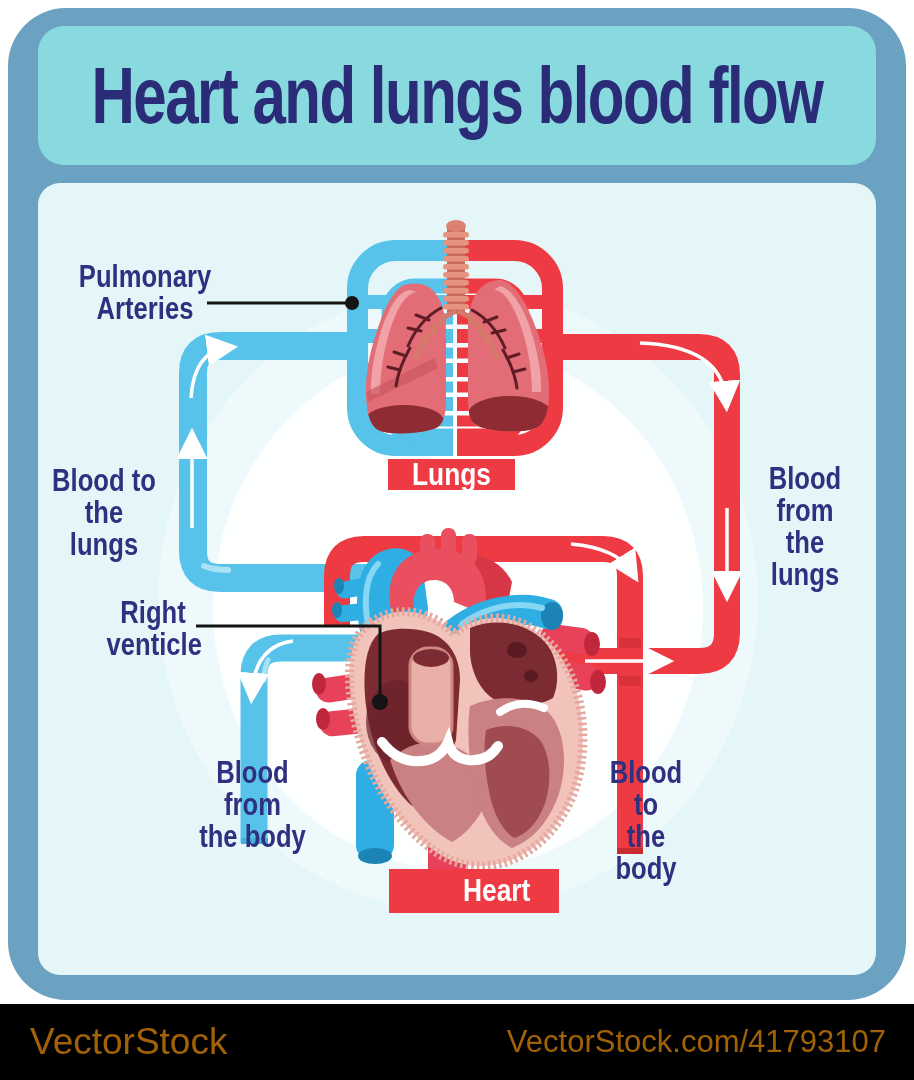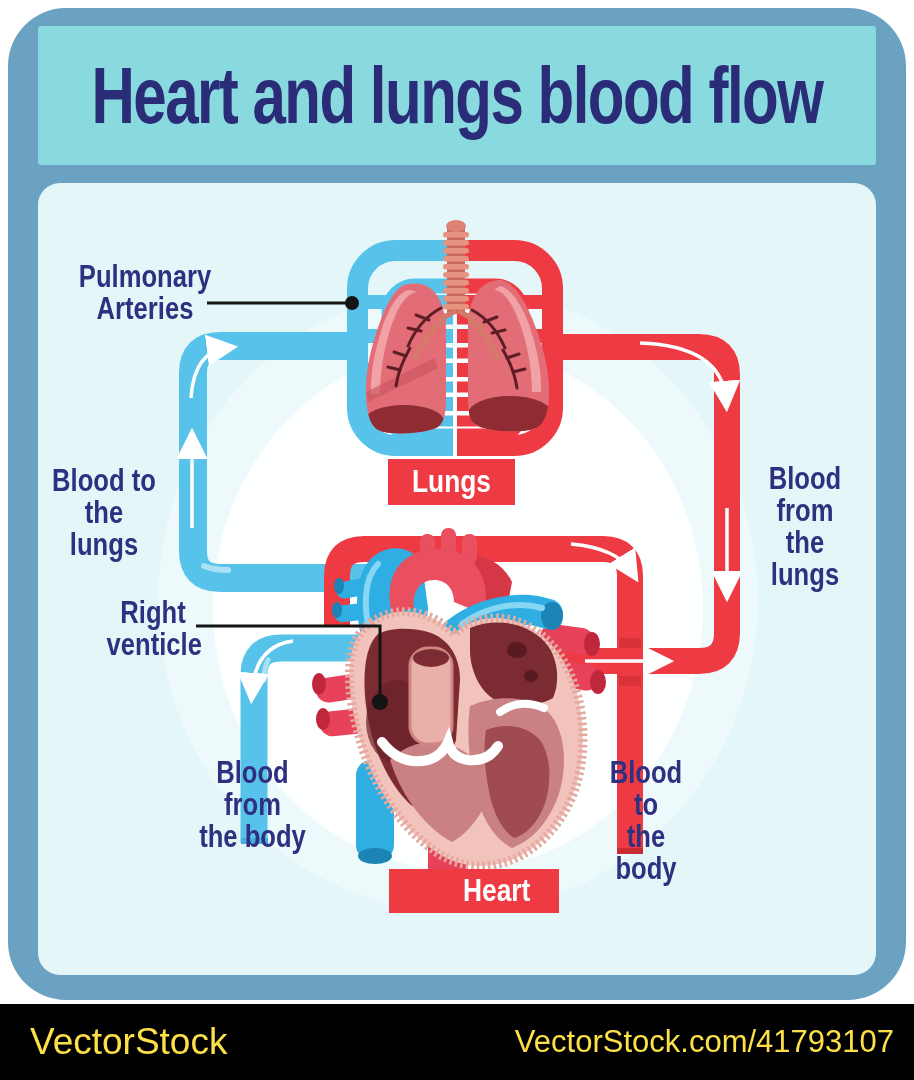--- a/index.html
+++ b/index.html
@@ -1,33 +1,33 @@
 <!DOCTYPE html>
 <html><head>
 <meta charset="utf-8">
 <style>
   html,body{margin:0;padding:0;background:#fff;}
   #stage{position:relative;width:914px;height:1080px;background:#ffffff;overflow:hidden;
          font-family:"Liberation Sans",sans-serif;}
   .frame{position:absolute;left:8px;top:8px;width:898px;height:992px;background:#6BA2C2;border-radius:58px;}
-  .header-band{position:absolute;left:38px;top:26px;width:838px;height:139px;background:#89DADF;border-radius:3px;
+  .header-band{position:absolute;left:38px;top:26px;width:838px;height:139px;background:#89DADF;border-radius:26px;
                display:flex;align-items:center;justify-content:center;}
   .title{font-size:79px;font-weight:bold;color:#2B2C78;white-space:nowrap;letter-spacing:-2px;
          transform:scaleX(0.76);transform-origin:center;margin:0;}
   .content{position:absolute;left:38px;top:183px;width:838px;height:792px;background:#E4F6F8;border-radius:22px;}
   svg.diagram{position:absolute;left:0;top:0;width:914px;height:1080px;}
   .lbl{position:absolute;color:#2F3080;font-weight:bold;font-size:32px;line-height:1.0;text-align:center;
        transform:scaleX(0.8);transform-origin:center;}
   .badge{position:absolute;background:#EE3B43;color:#fff;display:flex;align-items:center;justify-content:center;
          font-weight:bold;font-size:31px;}
   .badge span{transform:scaleX(0.85);transform-origin:center;}
   .wm-bar{position:absolute;left:0;top:1004px;width:914px;height:76px;background:#000;display:flex;
-          align-items:center;justify-content:space-between;color:#fde047;}
+          align-items:center;justify-content:space-between;color:#a16207;}
   .wm-brand{font-size:37px;margin-left:30px;letter-spacing:0px;}
-  .wm-url{font-size:31px;margin-right:20px;}
+  .wm-url{font-size:31px;margin-right:28px;}
 </style>
 </head>
 <body>
 
 <div id="stage">
 
   <div class="frame"></div>
 
   <div class="header-band">
     <h1 class="title">Heart and lungs blood flow</h1>
@@ -288,21 +288,21 @@
   <div class="lbl" style="left:583px;top:756px;width:126px;">
     <div>Blood to</div>
     <div>the body</div>
   </div>
 
   <div class="lbl" style="left:737px;top:462px;width:136px;">
     <div>Blood from</div>
     <div>the lungs</div>
   </div>
 
-  <div class="badge" style="left:388px;top:459px;width:127px;height:46px;">
+  <div class="badge" style="left:388px;top:459px;width:127px;height:31px;">
     <span>Lungs</span>
   </div>
   <div class="badge" style="left:389px;top:869px;width:124px;height:44px;padding-left:46px;">
     <span>Heart</span>
   </div>
 
   <div class="wm-bar">
     <span class="wm-brand">VectorStock</span>
     <span class="wm-url">VectorStock.com/41793107</span>
   </div>

